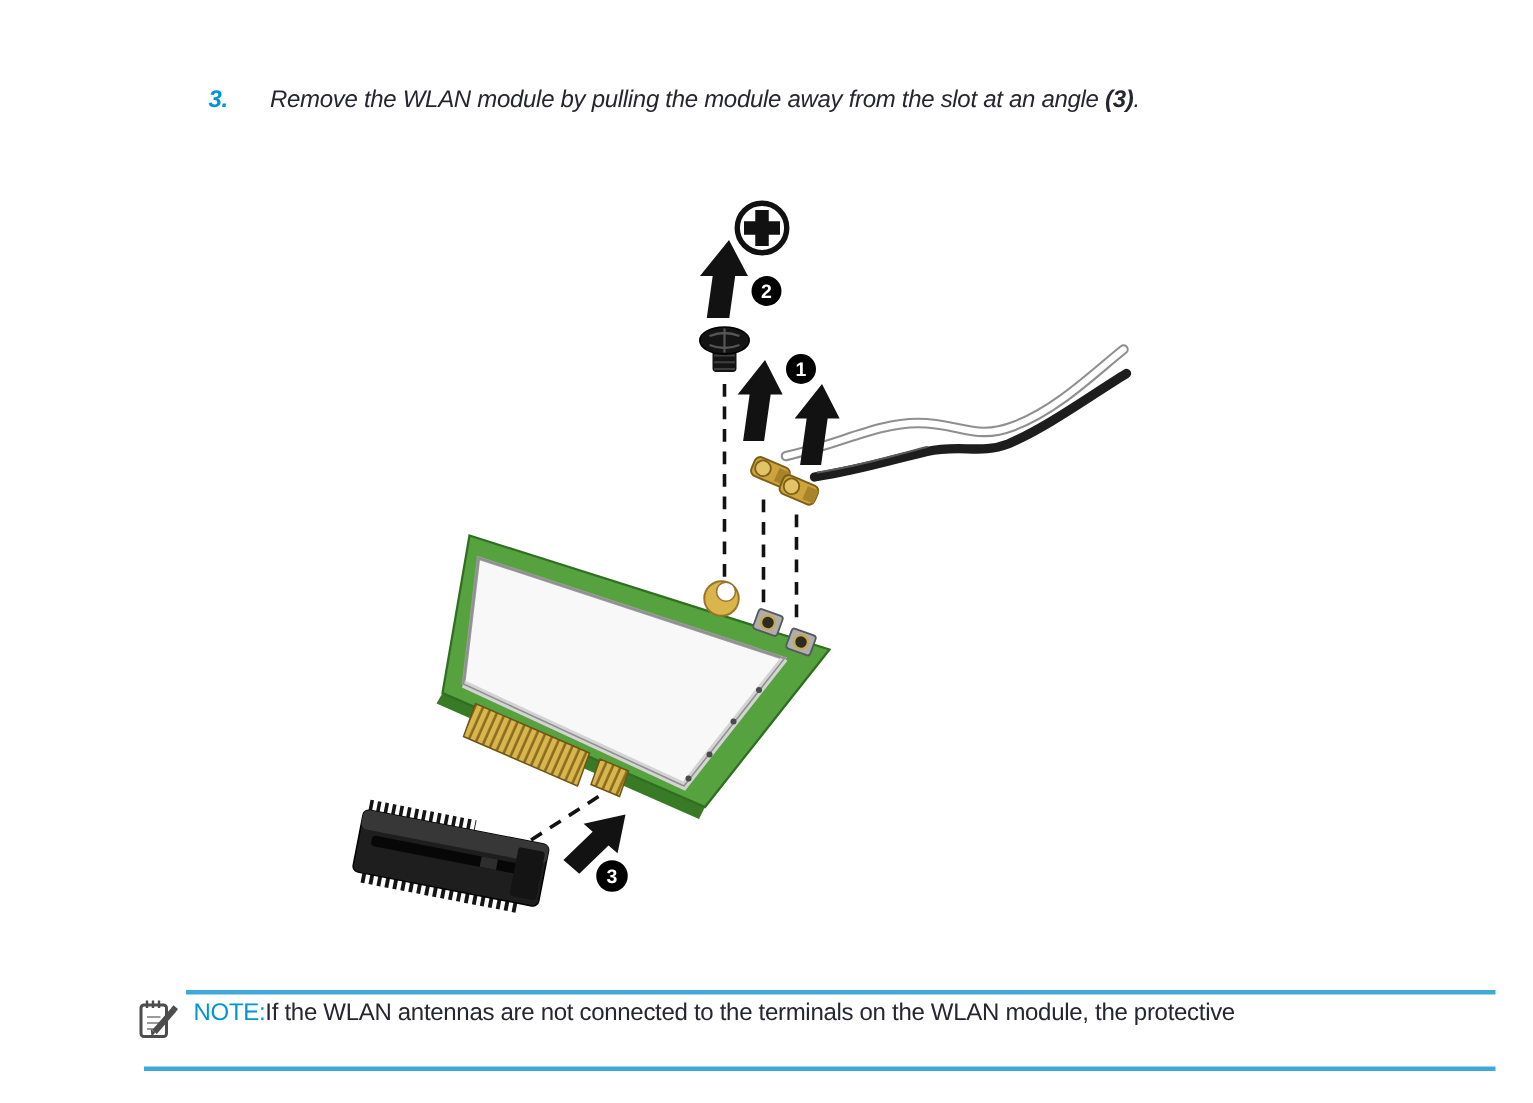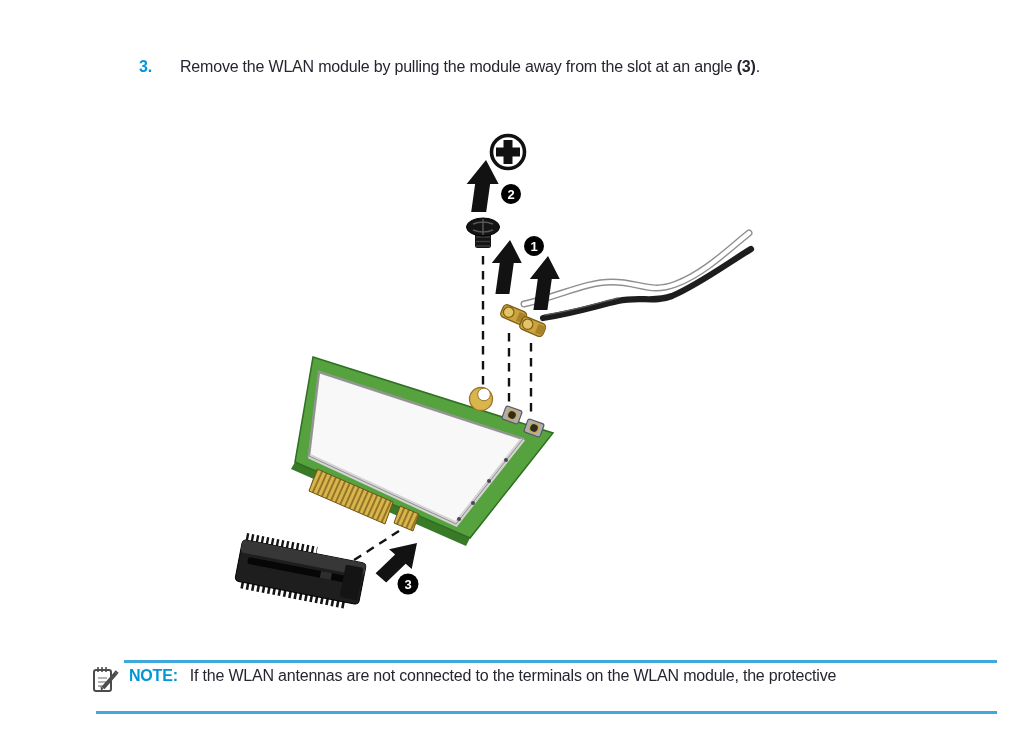--- a/index.html
+++ b/index.html
@@ -1,32 +1,32 @@
 <!DOCTYPE html>
 <html style="--accent: #0096d6; --rule: #3fa9dc; --text: #262630; --pcb: #56a23e; --pcb_dark: #397a27; --gold: #d8b64e; --gold_dark: #8a6a1e; --shield: #f8f8f8; --part_black: #1e1e1e;"><head>
 <meta charset="utf-8">
 <style>
   html,body{margin:0;padding:0;background:#ffffff;}
   .page{
     position:relative;width:1022px;height:735px;background:#fff;overflow:hidden;
     font-family:"Liberation Sans", sans-serif;color:var(--text,#262630);
   }
   
-  .step{position:absolute;left:139px;top:58px;font-size:16px;letter-spacing:-0.2px;white-space:nowrap;}
+  .step{position:absolute;left:139px;top:58px;font-size:16px;letter-spacing:-0.2px;white-space:nowrap;font-style:italic;}
   .step .num{display:inline-block;width:41px;color:var(--accent,#0096d6);font-weight:bold;}
   .step b{font-weight:bold;}
   
   .figure{position:absolute;left:150px;top:100px;}
   .co-num{font:bold 13px "Liberation Sans",sans-serif;fill:#ffffff;text-anchor:middle;}
   .blk{fill:#121212;}
   .dash{stroke:#121212;stroke-width:2.4;stroke-dasharray:8.5 6.5;fill:none;stroke-linecap:butt;}
   
   .rule{position:absolute;height:3px;background:var(--rule,#3fa9dc);}
   .note-text{position:absolute;left:129px;top:665px;font-size:16px;letter-spacing:-0.2px;line-height:22px;white-space:nowrap;}
-  .note-label{color:var(--accent,#0096d6);font-weight:bold;margin-right:12px;}
+  .note-label{color:var(--accent,#0096d6);font-weight:normal;margin-right:0;}
   .note-icon{position:absolute;left:92px;top:664px;}
 </style>
 </head>
 <body>
 
 <div class="page">
 
   <div class="step">
     <span class="num">3.</span><span><span>Remove the WLAN module by pulling the module away from the slot at an angle </span><b>(3)</b><span>.</span></span>
   </div>

